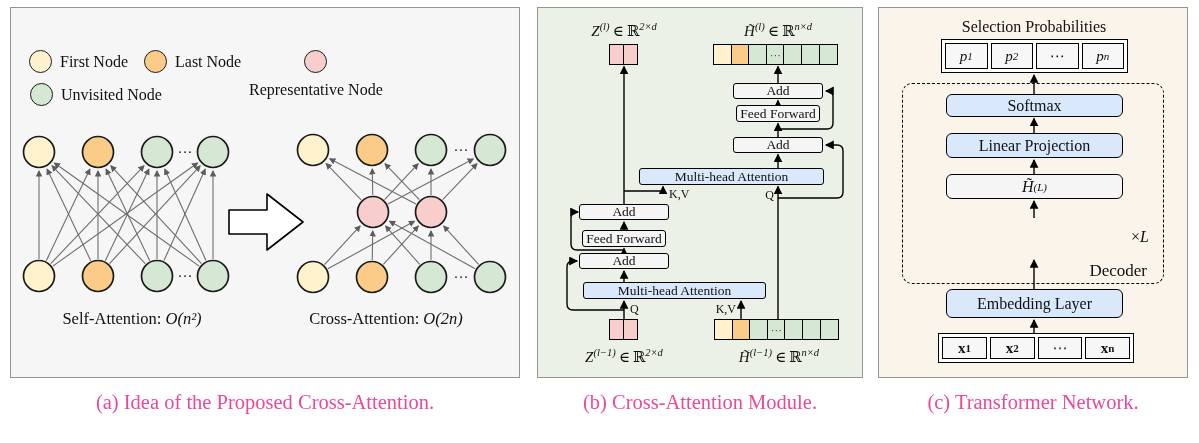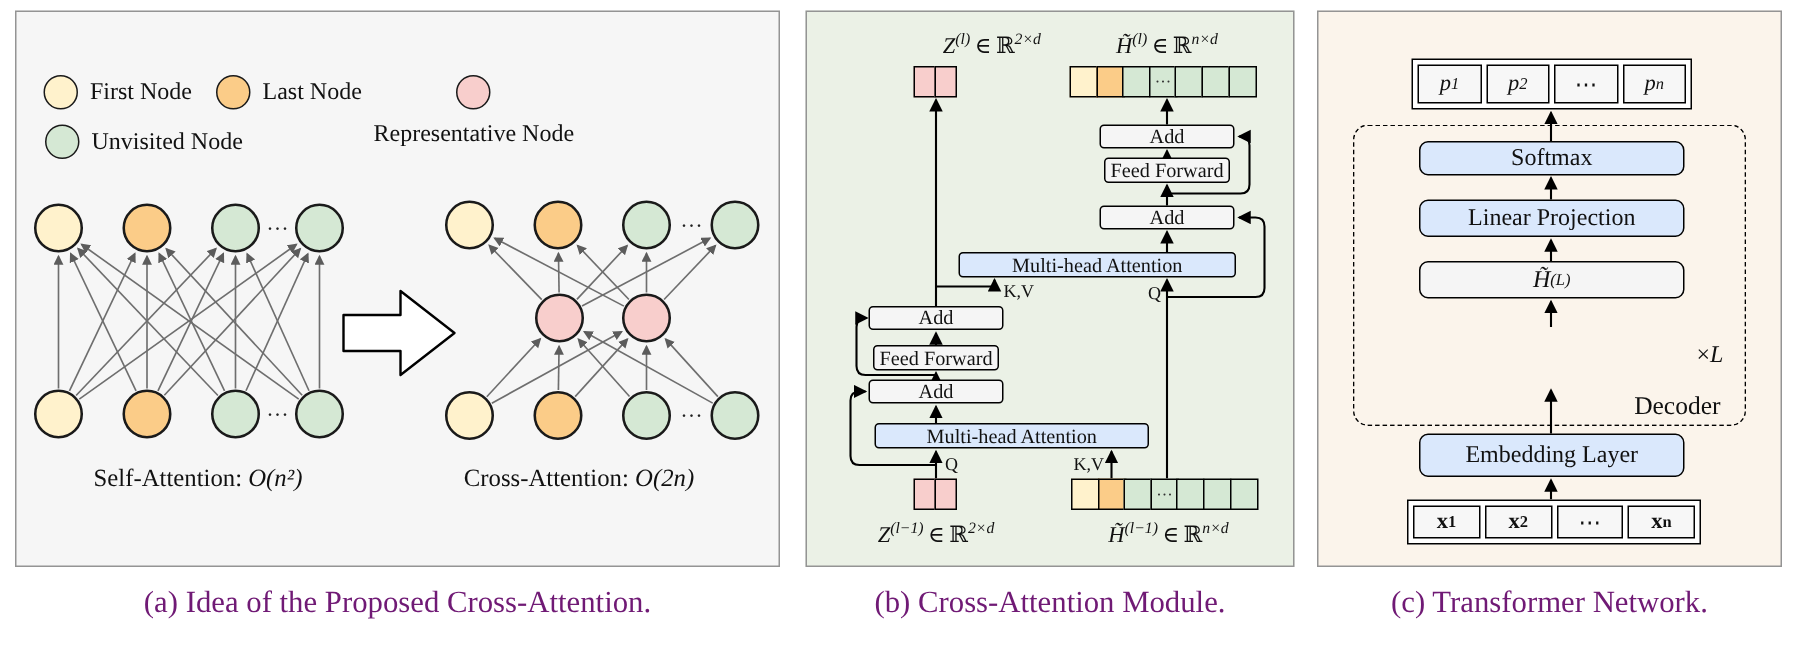--- a/index.html
+++ b/index.html
@@ -6,21 +6,21 @@
   body{
     width:1199px;height:443px;position:relative;background:#ffffff;
     font-family:"Liberation Serif","DejaVu Serif",serif;color:#111;
     overflow:hidden;
   }
   .panel{position:absolute;top:7px;height:371px;border:1.5px solid #949494;box-sizing:border-box;}
   #panel-a{left:10px;width:510px;}
   #panel-b{left:537px;width:326px;}
   #panel-c{left:878px;width:310px;}
   .psvg{position:absolute;left:0;top:0;}
-  .caption{position:absolute;top:391px;text-align:center;font-size:20.5px;color:#701a75;}
+  .caption{position:absolute;top:391px;text-align:center;font-size:20.5px;color:#ec4899;}
   #caption-a{left:10px;width:510px;}
   #caption-b{left:537px;width:326px;}
   #caption-c{left:878px;width:310px;}
 
   
   .legend-item{position:absolute;display:flex;align-items:center;gap:8px;font-size:16px;}
   .legend-dot{width:21px;height:21px;border-radius:50%;border:1.7px solid #1a1a1a;flex:0 0 auto;}
   .graph-label{position:absolute;width:220px;text-align:center;font-size:16.5px;}
   .graph-label .mi{font-style:italic;}
 
@@ -180,21 +180,21 @@
       <line x1="240" y1="129" x2="240" y2="115.5"></line>
       <line x1="240" y1="97" x2="240" y2="92.5"></line>
       <line x1="240" y1="75" x2="240" y2="58.5"></line>
       <path d="M86 302 H35 Q29 302 29 296 V259 Q29 253 35 253 H39"></path>
       <path d="M86 242 H39 Q33 242 33 236 V210 Q33 204 39 204 H40"></path>
       <path d="M240 190 H299 Q305 190 305 184 V143 Q305 137 299 137 H288"></path>
       <path d="M240 121 H289 Q295 121 295 115 V89 Q295 83 289 83 H288"></path>
     </g>
   </svg>
 
-  <div class="mlabel" style="left:16px;top:13px;width:140px;text-align:right;">
+  <div class="mlabel" style="left:16px;top:13px;width:140px;">
     <span class="mi">Z</span><sup>(l)</sup><span class="mrel">∈</span><span class="mset">ℝ</span><sup>2×d</sup>
   </div>
   <div class="mlabel" style="left:170px;top:13px;width:140px;">
     <span class="mi">H̃</span><sup>(l)</sup><span class="mrel">∈</span><span class="mset">ℝ</span><sup>n×d</sup>
   </div>
 
   <div class="cells" style="left:71px;top:36px;">
     <div class="cellb" style="width: 15px; height: 21px; background-color: rgb(248, 206, 204);"></div>
     <div class="cellb" style="width: 15px; height: 21px; background-color: rgb(248, 206, 204);"></div>
   </div>
@@ -255,20 +255,21 @@
     <g stroke="#000" stroke-width="1.4" fill="none" marker-end="url(#mc)">
       <line x1="155" y1="86" x2="155" y2="67"></line>
       <line x1="155" y1="125" x2="155" y2="110.5"></line>
       <line x1="155" y1="166" x2="155" y2="152"></line>
       <line x1="155" y1="210" x2="155" y2="193"></line>
       <line x1="155" y1="281" x2="155" y2="252"></line>
       <line x1="155" y1="325" x2="155" y2="312"></line>
     </g>
   </svg>
 
+  <div id="pc-title">Selection Probabilities</div>
 
   <div class="arr-outer" style="left:62px;top:31px;width:187px;height:34px;">
     <div class="arr-cell">
         <span class="mi">p</span>
         <sub class="mi">1</sub>
       </div>
     <div class="arr-cell">
         <span class="mi">p</span>
         <sub class="mi">2</sub>
       </div>

